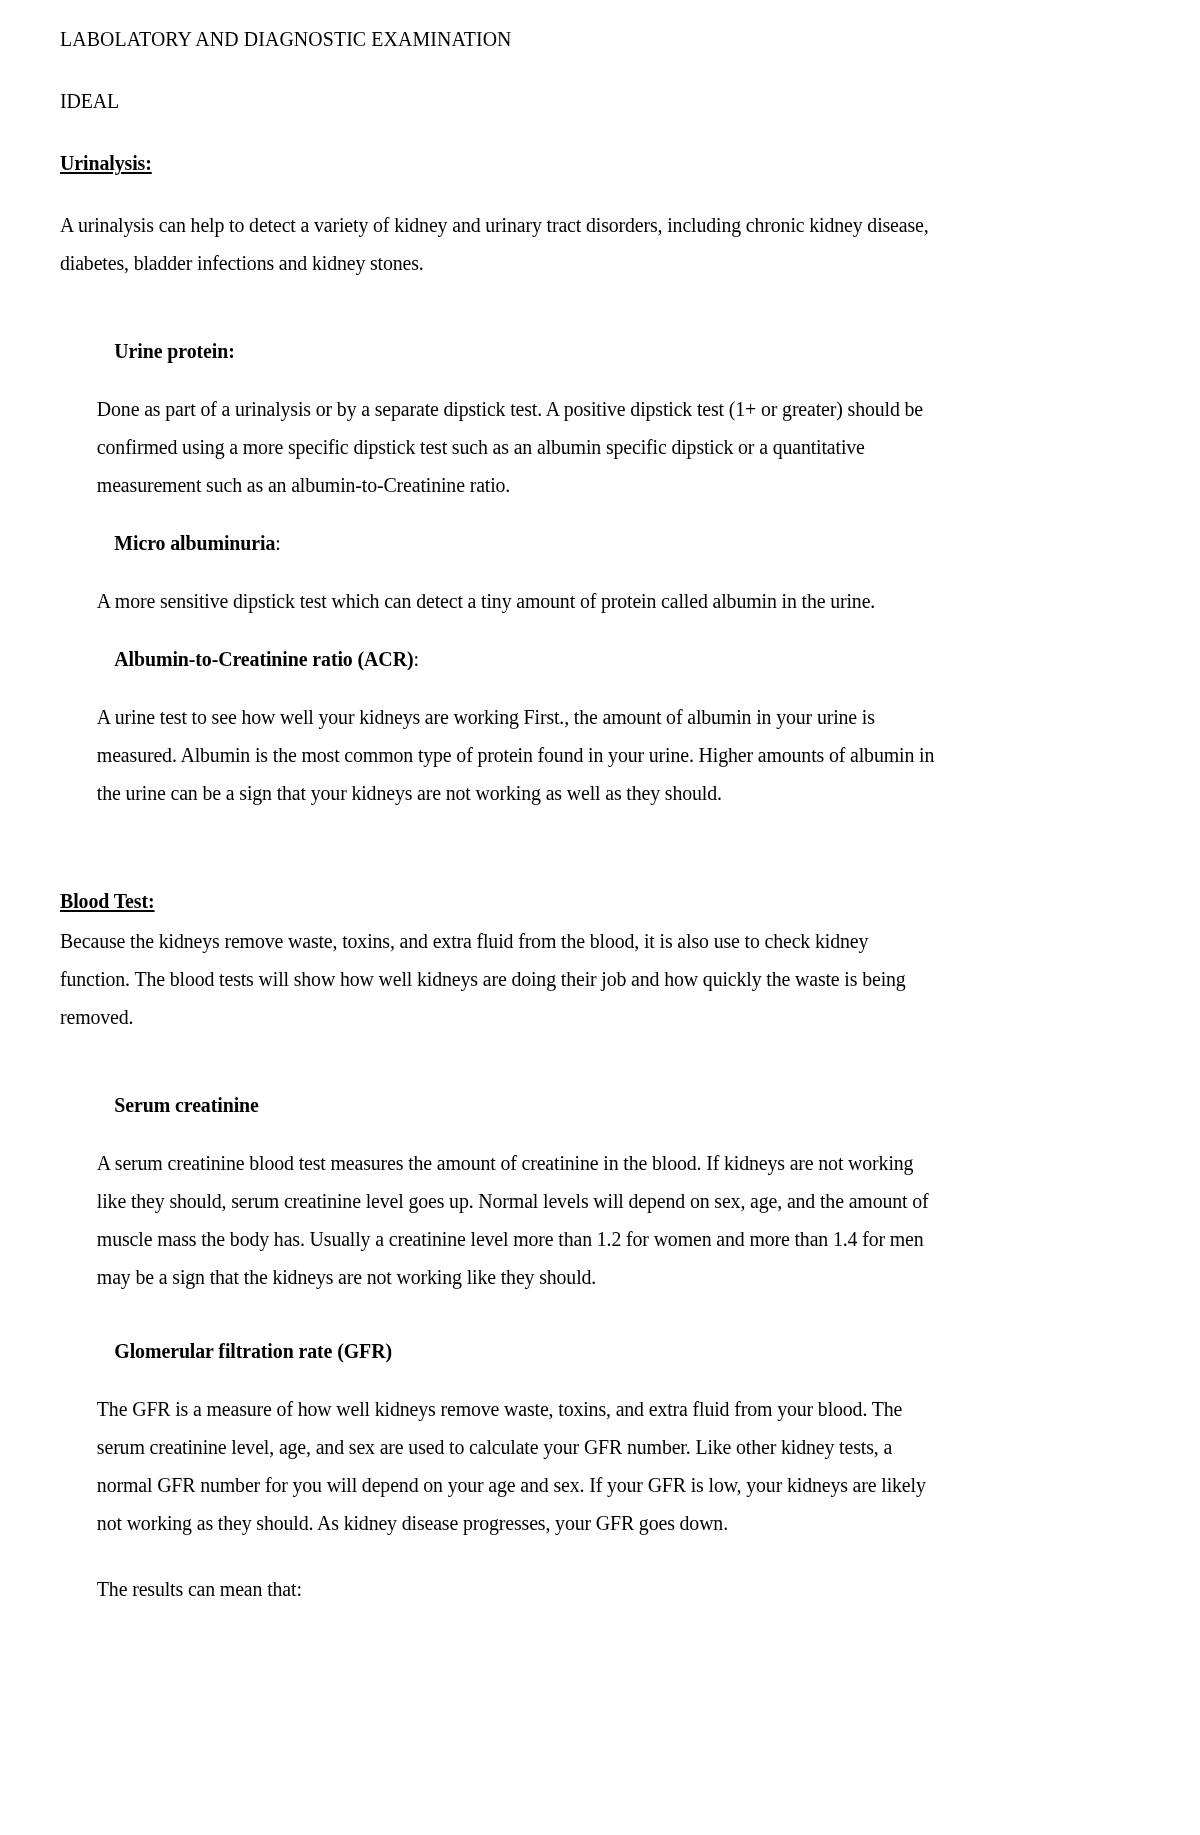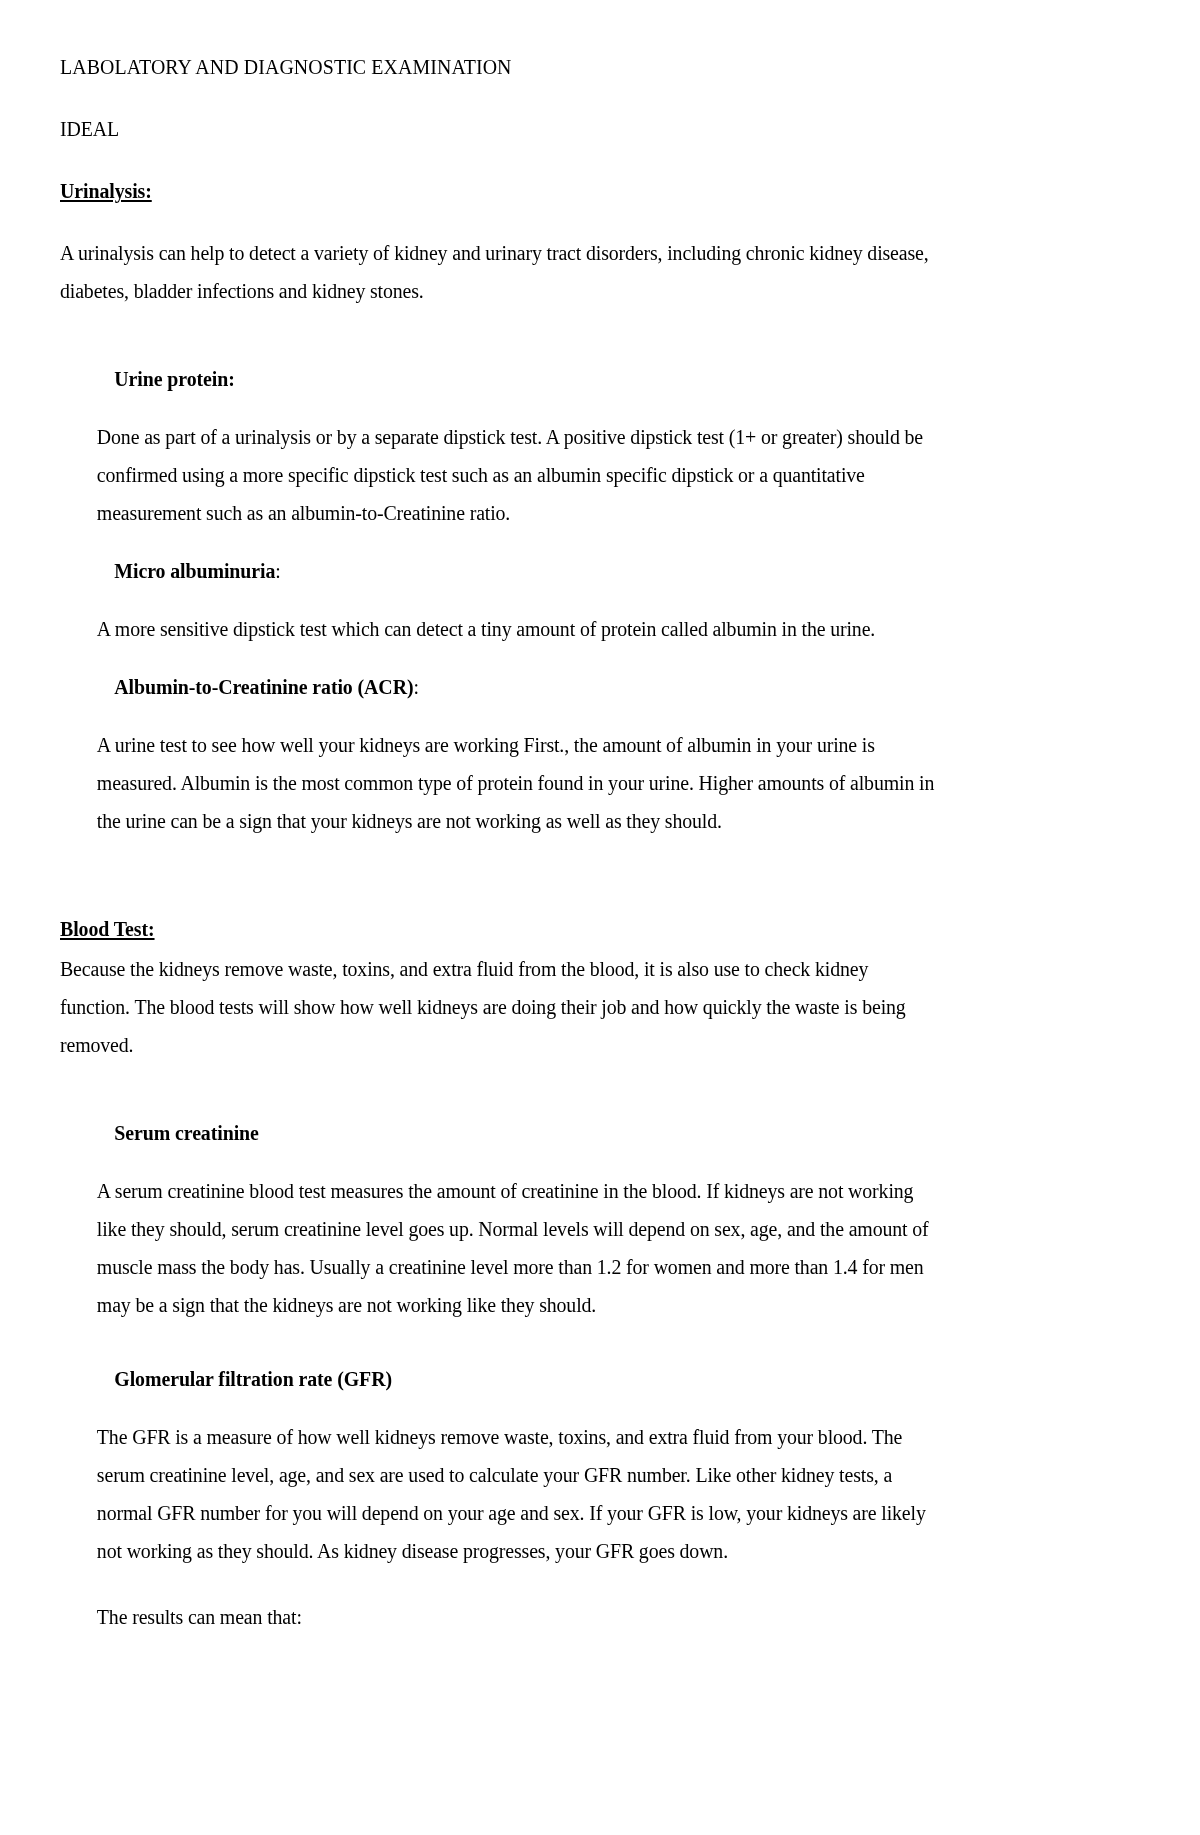--- a/index.html
+++ b/index.html
@@ -13,21 +13,21 @@
     font-family: "Liberation Serif", "DejaVu Serif", serif;
     color: #000000;
     -webkit-font-smoothing: none;
   }
   .page {
     position: relative;
     width: 1200px;
     min-height: 1835px;
     background: #ffffff;
     box-sizing: border-box;
-    padding: 48px 60px 60px 60px;
+    padding: 20px 60px 60px 60px;
   }
   .doc-body {
     width: 910px;
     margin: 0;
     font-size: 20.5px;
     line-height: 38px;
     letter-spacing: -0.15px;
     transform: scaleX(0.97);
     transform-origin: left top;
   }

